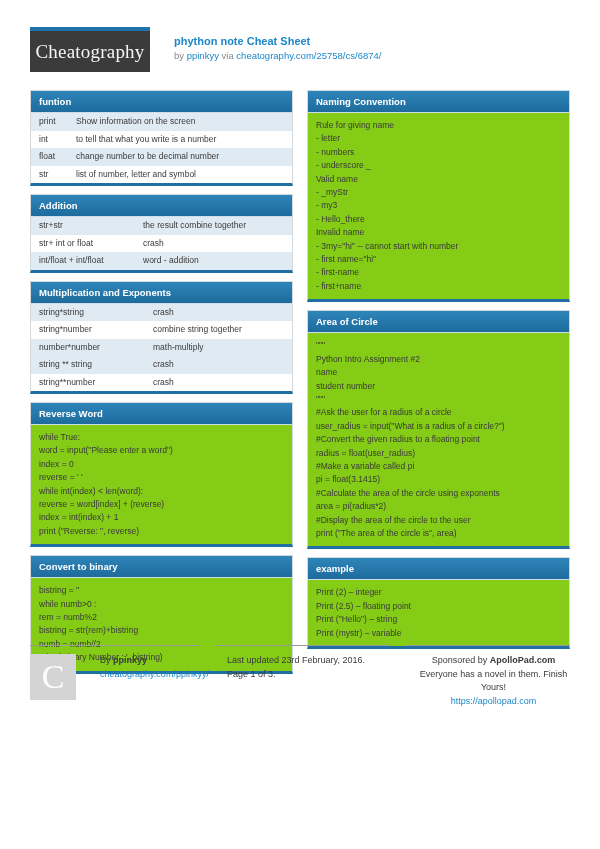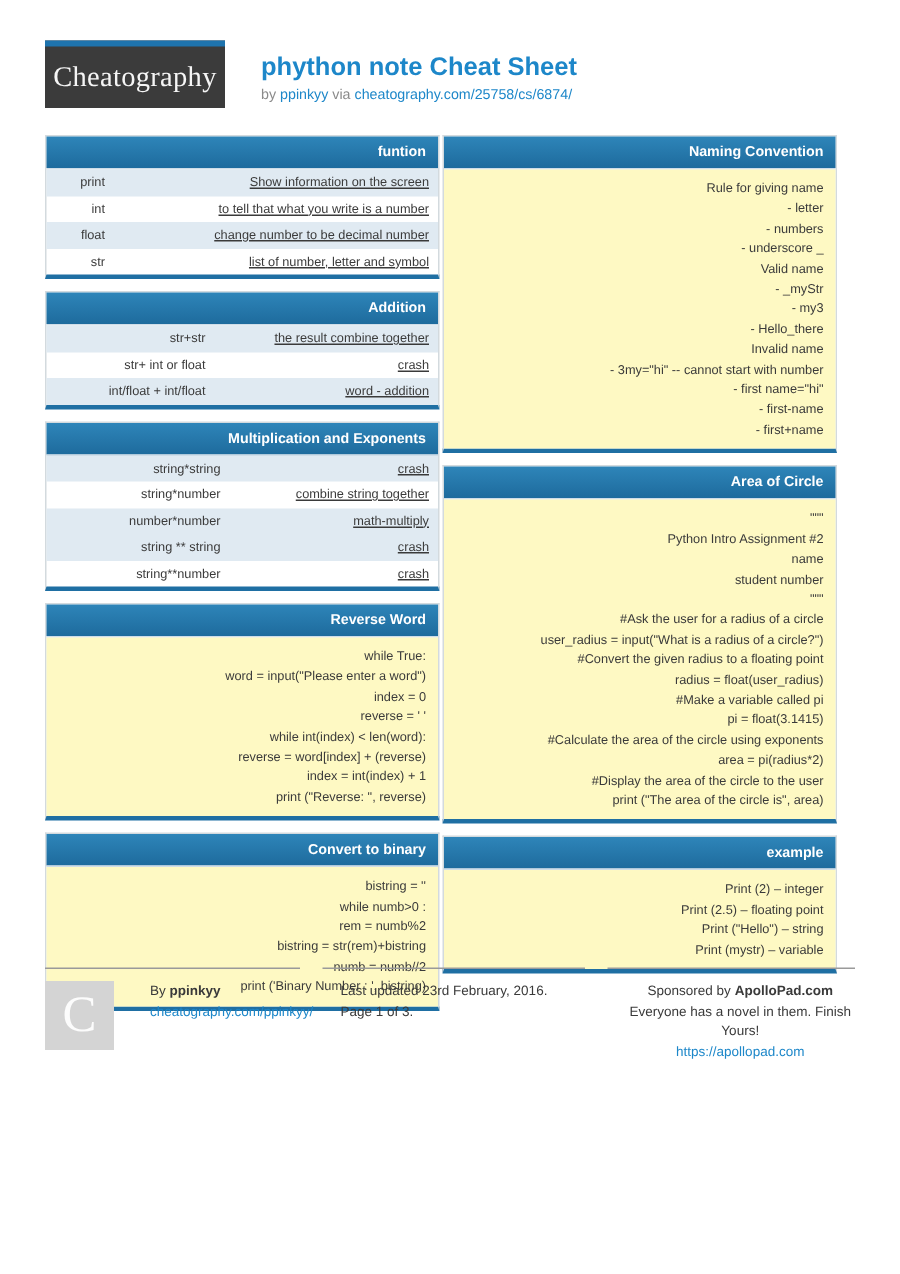--- a/index.html
+++ b/index.html
@@ -6,44 +6,44 @@
   html,body { background:#ffffff; }
   body { font-family:"Liberation Sans", sans-serif; color:#3a3a3a; }
   .page { position:relative; width:600px; height:849px; background:#fff; overflow:hidden; }
 
   
   .header { position:absolute; top:27px; left:30px; display:flex; align-items:flex-start; }
   .logo-box { width:120px; height:45px; background:#3b3b3b; border-top:4px solid #1e73ad;
               display:flex; align-items:center; justify-content:center; }
   .logo-text { font-family:"Liberation Serif", serif; color:#f5f5f5; font-size:19px; letter-spacing:0.2px; }
   .title-block { margin-left:24px; padding-top:8px; }
-  .sheet-title { color:#1d87c9; font-size:17px; font-weight:bold; }
+  .sheet-title { color:#1d87c9; font-size:11px; font-weight:bold; }
   .sheet-subtitle { margin-top:3px; font-size:9.5px; color:#8a8a8a; }
   .sheet-subtitle .lnk { color:#1d87c9; }
 
   
-  .content { position:absolute; top:90px; left:30px; width:540px; display:flex; gap:2px;text-align:right; }
+  .content { position:absolute; top:90px; left:30px; width:540px; display:flex; gap:14px; }
   .col { width:263px; }
 
   .card { border:1px solid #d3dade; border-bottom:3px solid #1f6fa3; margin-bottom:8px; background:#fff; }
   .card-header { background:linear-gradient(#2e85b9, #1e6b9d); color:#fff; font-size:9.5px; font-weight:bold;
                  padding:5px 8px 5px 8px; border-bottom:1px solid #cfdde8; }
 
   
   .trow { display:flex; font-size:8.5px; line-height:9.5px; }
   .trow.odd { background:#e0eaf2; }
   .trow .term { flex:0 0 auto; padding:4px 6px 4px 8px; }
-  .trow .def  { flex:1 1 auto; padding:4px 6px 4px 0;text-decoration:underline; }
+  .trow .def  { flex:1 1 auto; padding:4px 6px 4px 0; }
   .t-narrow .term { width:45px; }
   .t-mid .term    { width:112px; }
   .t-wide .term   { width:122px; }
   .t-mid .def, .t-wide .def { padding-left:0; }
 
   
-  .codebody { background:#fef9c3; padding:6px 8px 6px 8px; font-size:8.5px; }
+  .codebody { background:#84cc16; padding:6px 8px 6px 8px; font-size:8.5px; }
   .codeline { line-height:13.4px; white-space:nowrap; }
 
   
   .footer { position:absolute; top:645px; left:30px; width:540px; display:flex; gap:15px; font-size:9px; }
   .fcol { border-top:1px solid #9a9a9a; padding-top:8px; }
   .fcol1 { width:170px; display:flex; }
   .fcol2 { width:175px; }
   .fcol3 { width:165px;text-align:center; }
   .c-box { width:46px; height:46px; background:#d4d4d4; display:flex; align-items:center; justify-content:center;
            margin-right:12px; flex:0 0 auto; }

